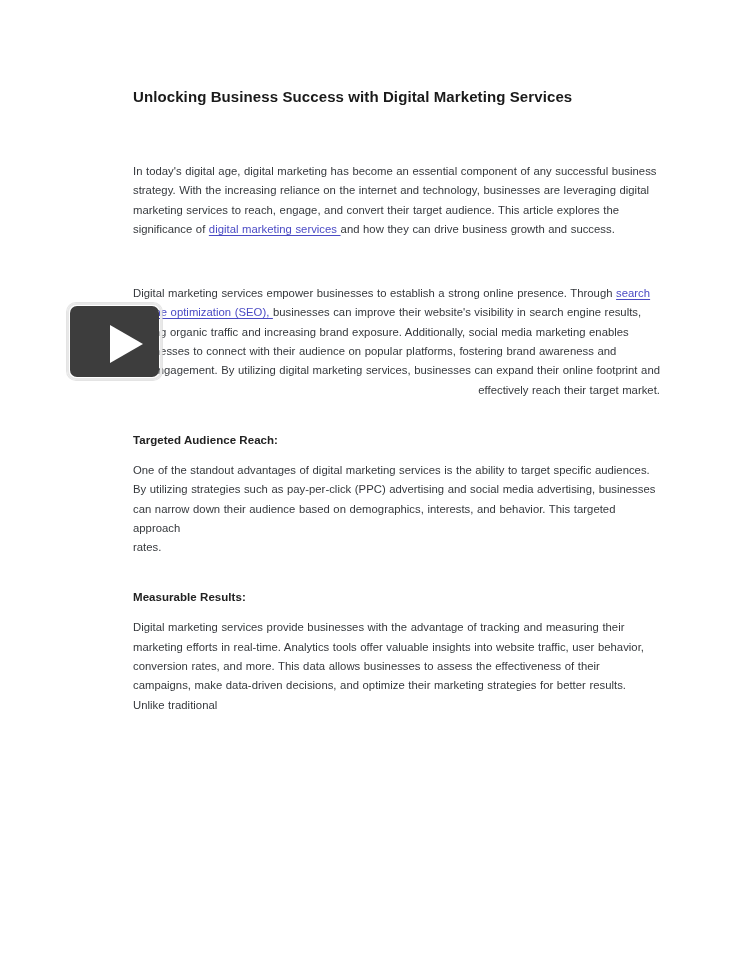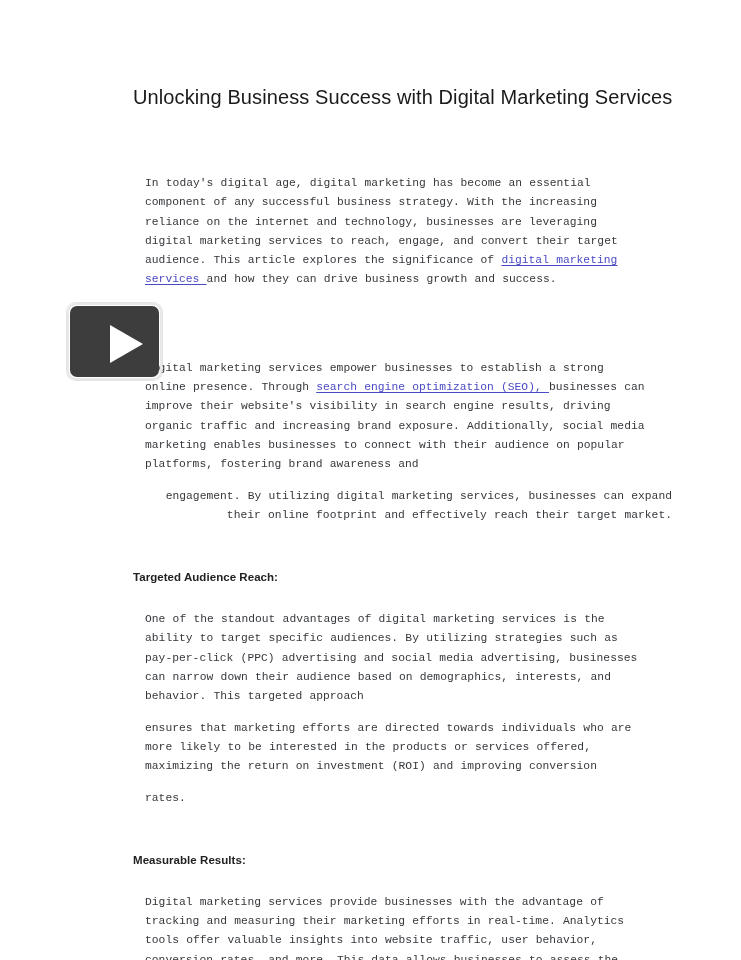--- a/index.html
+++ b/index.html
@@ -27,22 +27,22 @@
   }
 
   .content {
     position: absolute;
     left: 133px;
     top: 86px;
     width: 524px;
   }
 
   .doc-title {
-    font-size: 20px;
-    font-weight: normal;
+    font-size: 15px;
+    font-weight: bold;
     color: #1a1a1a;
     letter-spacing: 0.1px;
     line-height: 22px;
     margin: 0 0 0 0;
     white-space: nowrap;
   }
 
   .section {
     margin: 0;
   }
@@ -54,24 +54,23 @@
     line-height: 16px;
     letter-spacing: 0.05px;
     margin: 0;
   }
 
   .para {
     font-size: 11.3px;
     color: #35383c;
     line-height: 19.3px;
     letter-spacing: 0.02px;
-    margin: 12px;
+    margin: 0;
     text-align: left;
     word-spacing: 0.4px;
-    font-family: Liberation Mono, monospace;
   }
 
   .para.wide {
     width: 527px;
     text-align: right;
   }
 
   .link {
     color: #4a4ac4;
     text-decoration: underline;
@@ -149,23 +148,20 @@
 
     <div class="gap-para-to-head"></div>
 
     <div class="section">
       <div class="section-heading">Targeted Audience Reach:</div>
       <div class="gap-head-to-para"></div>
       <p class="para">
         <span>One of the  standout advantages of digital marketing services is the ability to target  specific audiences. By  utilizing strategies such as pay-per-click (PPC) advertising and social media advertising, businesses can  narrow down their audience based on demographics, interests, and behavior. This targeted  approach</span>
       </p>
       <p class="para">
-        <span>ensures that marketing efforts are directed towards individuals who are more  likely to be interested in  the products or services offered, maximizing the return on investment (ROI) and improving conversion</span>
-      </p>
-      <p class="para">
         <span>rates.</span>
       </p>
     </div>
 
     <div class="gap-para-to-head"></div>
 
     <div class="section">
       <div class="section-heading">Measurable Results:</div>
       <div class="gap-head-to-para"></div>
       <p class="para">

